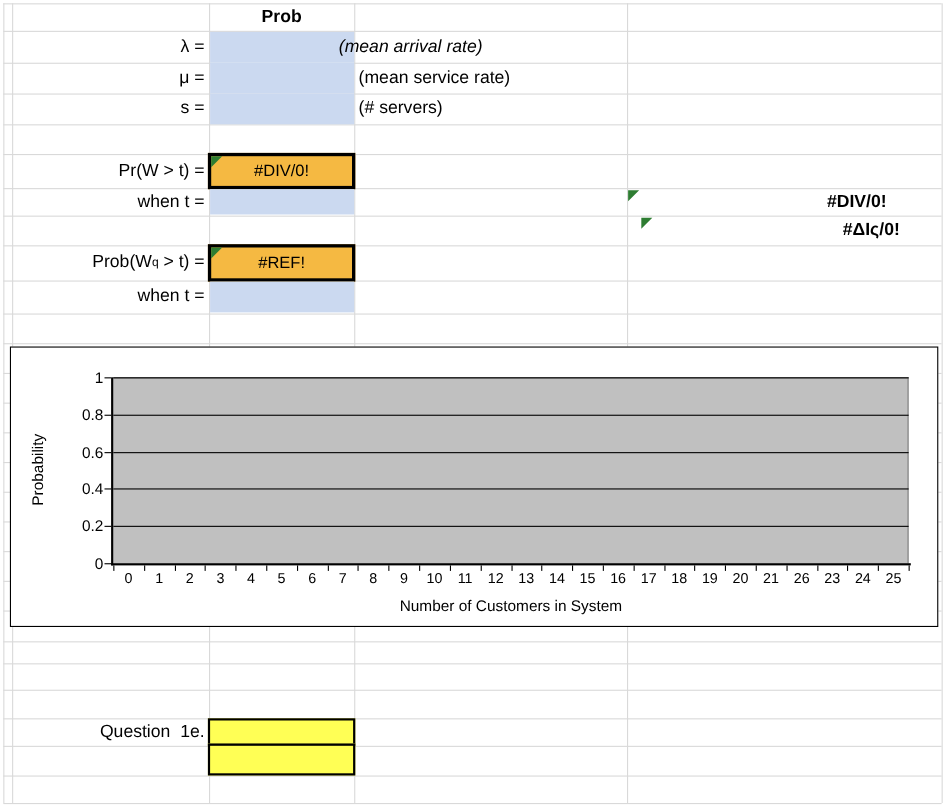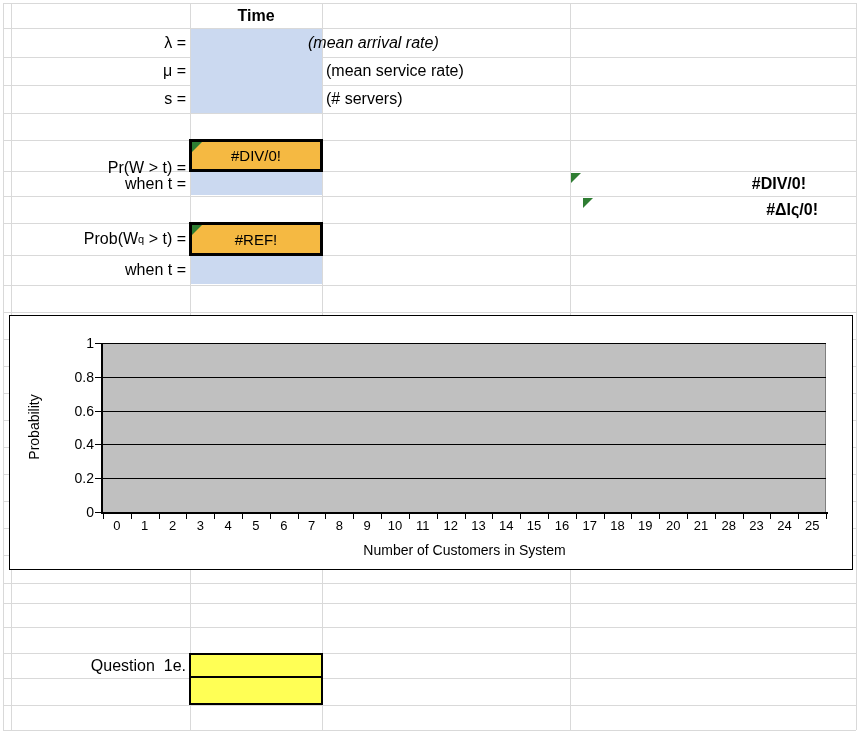--- a/index.html
+++ b/index.html
@@ -98,35 +98,35 @@
       <div class="hline" style="top: 705px;"></div>
       <div class="hline" style="top: 730px;"></div>
       <div class="vline" style="left: 3px;"></div>
       <div class="vline" style="left: 11px;"></div>
       <div class="vline" style="left: 190px;"></div>
       <div class="vline" style="left: 322px;"></div>
       <div class="vline" style="left: 570px;"></div>
       <div class="vline" style="left: 856px;"></div>
     </div>
 
-  <div class="cell c b" style="left:190px;top:3px;width:132px;height:25px;">Time</div>
+  <div class="cell c b" style="left:190px;top:3px;width:132px;height:25px;">Prob</div>
 
   <div class="cell r" style="left:12px;top:28px;width:174px;height:29px;">λ =</div>
   <div class="cell r" style="left:12px;top:57px;width:174px;height:28px;">μ =</div>
   <div class="cell r" style="left:12px;top:85px;width:174px;height:28px;">s =</div>
 
   <div class="cell blue" style="left:191px;top:29px;width:131px;height:28px;"></div>
   <div class="cell blue" style="left:191px;top:57px;width:131px;height:28px;"></div>
   <div class="cell blue" style="left:191px;top:85px;width:131px;height:28px;"></div>
 
   <div class="cell l" style="left:308px;top:28px;width:260px;height:29px;font-style:italic;">(mean arrival rate)</div>
   <div class="cell l" style="left:326px;top:85px;width:260px;height:28px;">(# servers)</div>
   <div class="cell l" style="left:326px;top:57px;width:260px;height:28px;">(mean service rate)</div>
 
-  <div class="cell r" style="left:12px;top:152px;width:174px;height:31px;">Pr(W &gt; t) =</div>
+  <div class="cell r" style="left:12px;top:140px;width:174px;height:31px;">Pr(W &gt; t) =</div>
   <div class="errorbox" style="left:189px;top:139px;width:134px;height:33px;">
     <span class="tri" style="left:0;top:0;"></span>
     <span>#DIV/0!</span>
   </div>
   <div class="cell r" style="left:12px;top:171px;width:174px;height:25px;">when t =</div>
   <div class="cell blue" style="left:191px;top:172px;width:131px;height:23px;"></div>
 
   <div class="cell r side-err" style="left:570px;top:171px;width:286px;height:25px;">
     <span class="tri" style="left:1px;top:2px;"></span>
     <span>#DIV/0!</span>
@@ -176,21 +176,21 @@
         <span>12</span>
         <span>13</span>
         <span>14</span>
         <span>15</span>
         <span>16</span>
         <span>17</span>
         <span>18</span>
         <span>19</span>
         <span>20</span>
         <span>21</span>
-        <span>28</span>
+        <span>26</span>
         <span>23</span>
         <span>24</span>
         <span>25</span>
       </div>
     <div id="ytitle">Probability</div>
     <div id="xtitle">Number of Customers in System</div>
   <div class="ygrid" style="top: 27px;"></div>
       <div class="ygrid" style="top: 61px;"></div>
       <div class="ygrid" style="top: 95px;"></div>
       <div class="ygrid" style="top: 128px;"></div>

